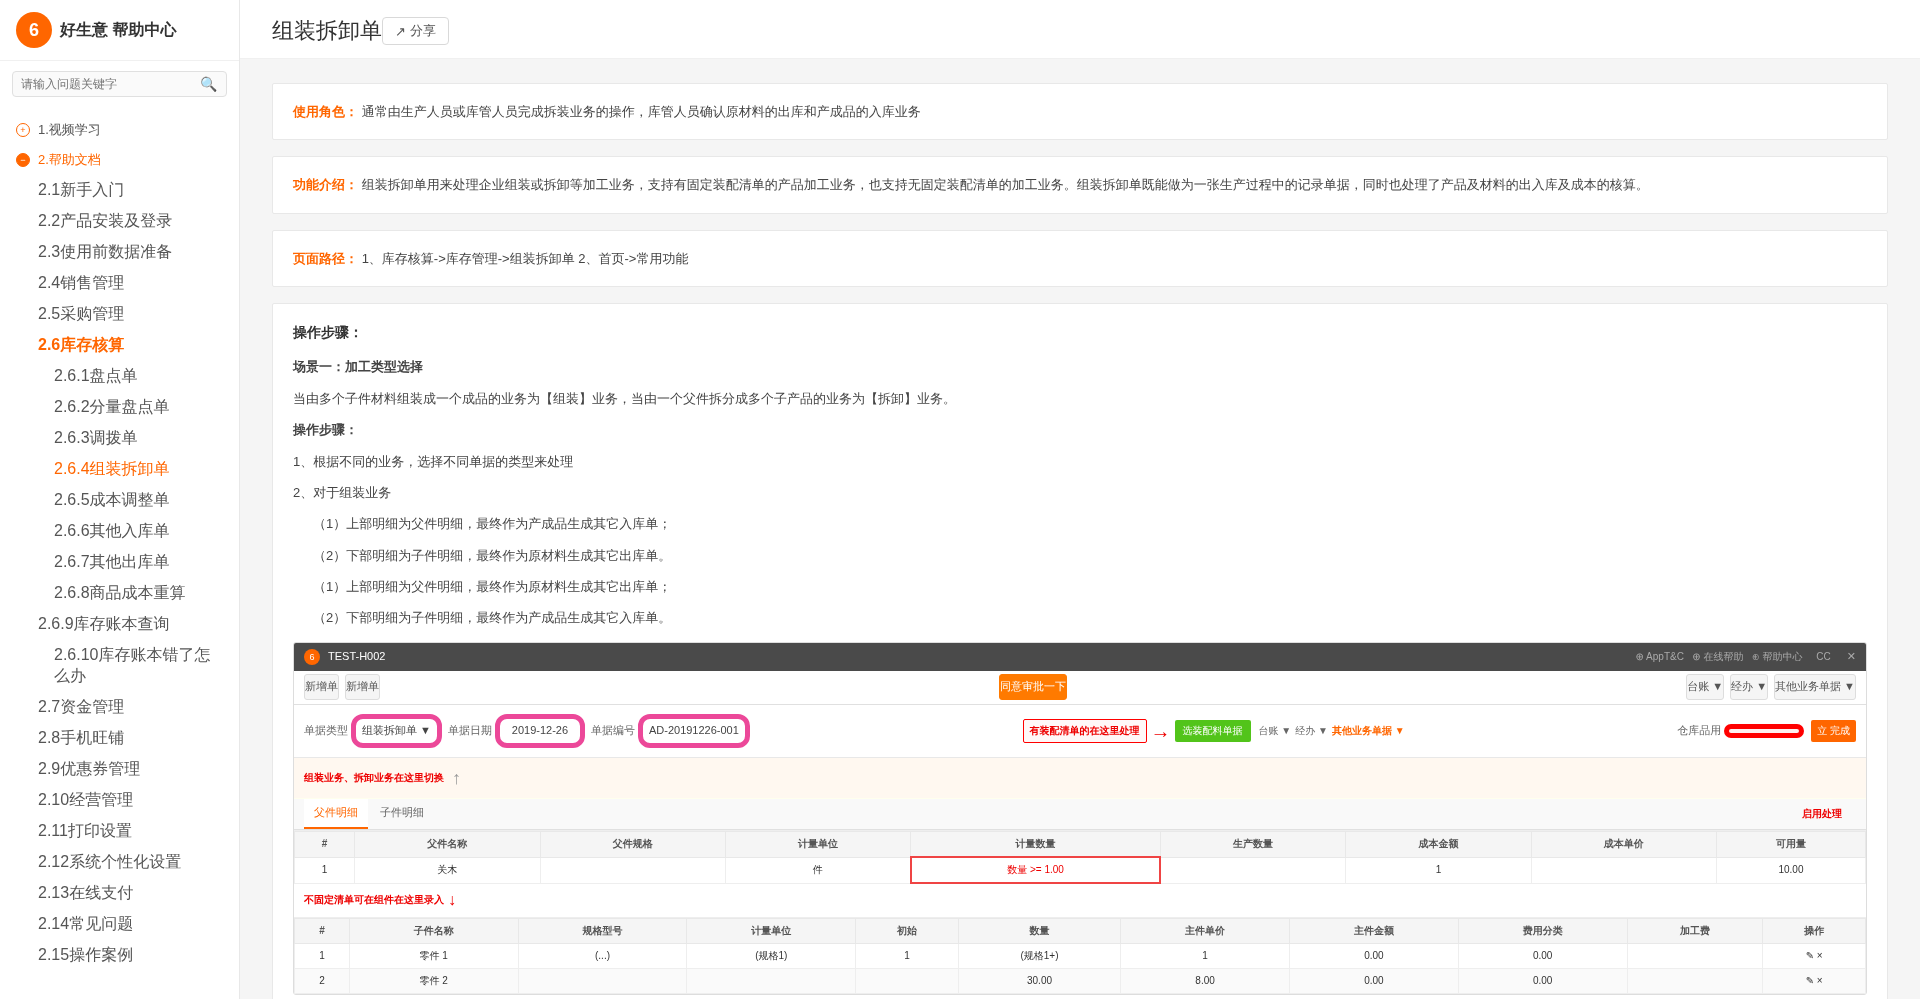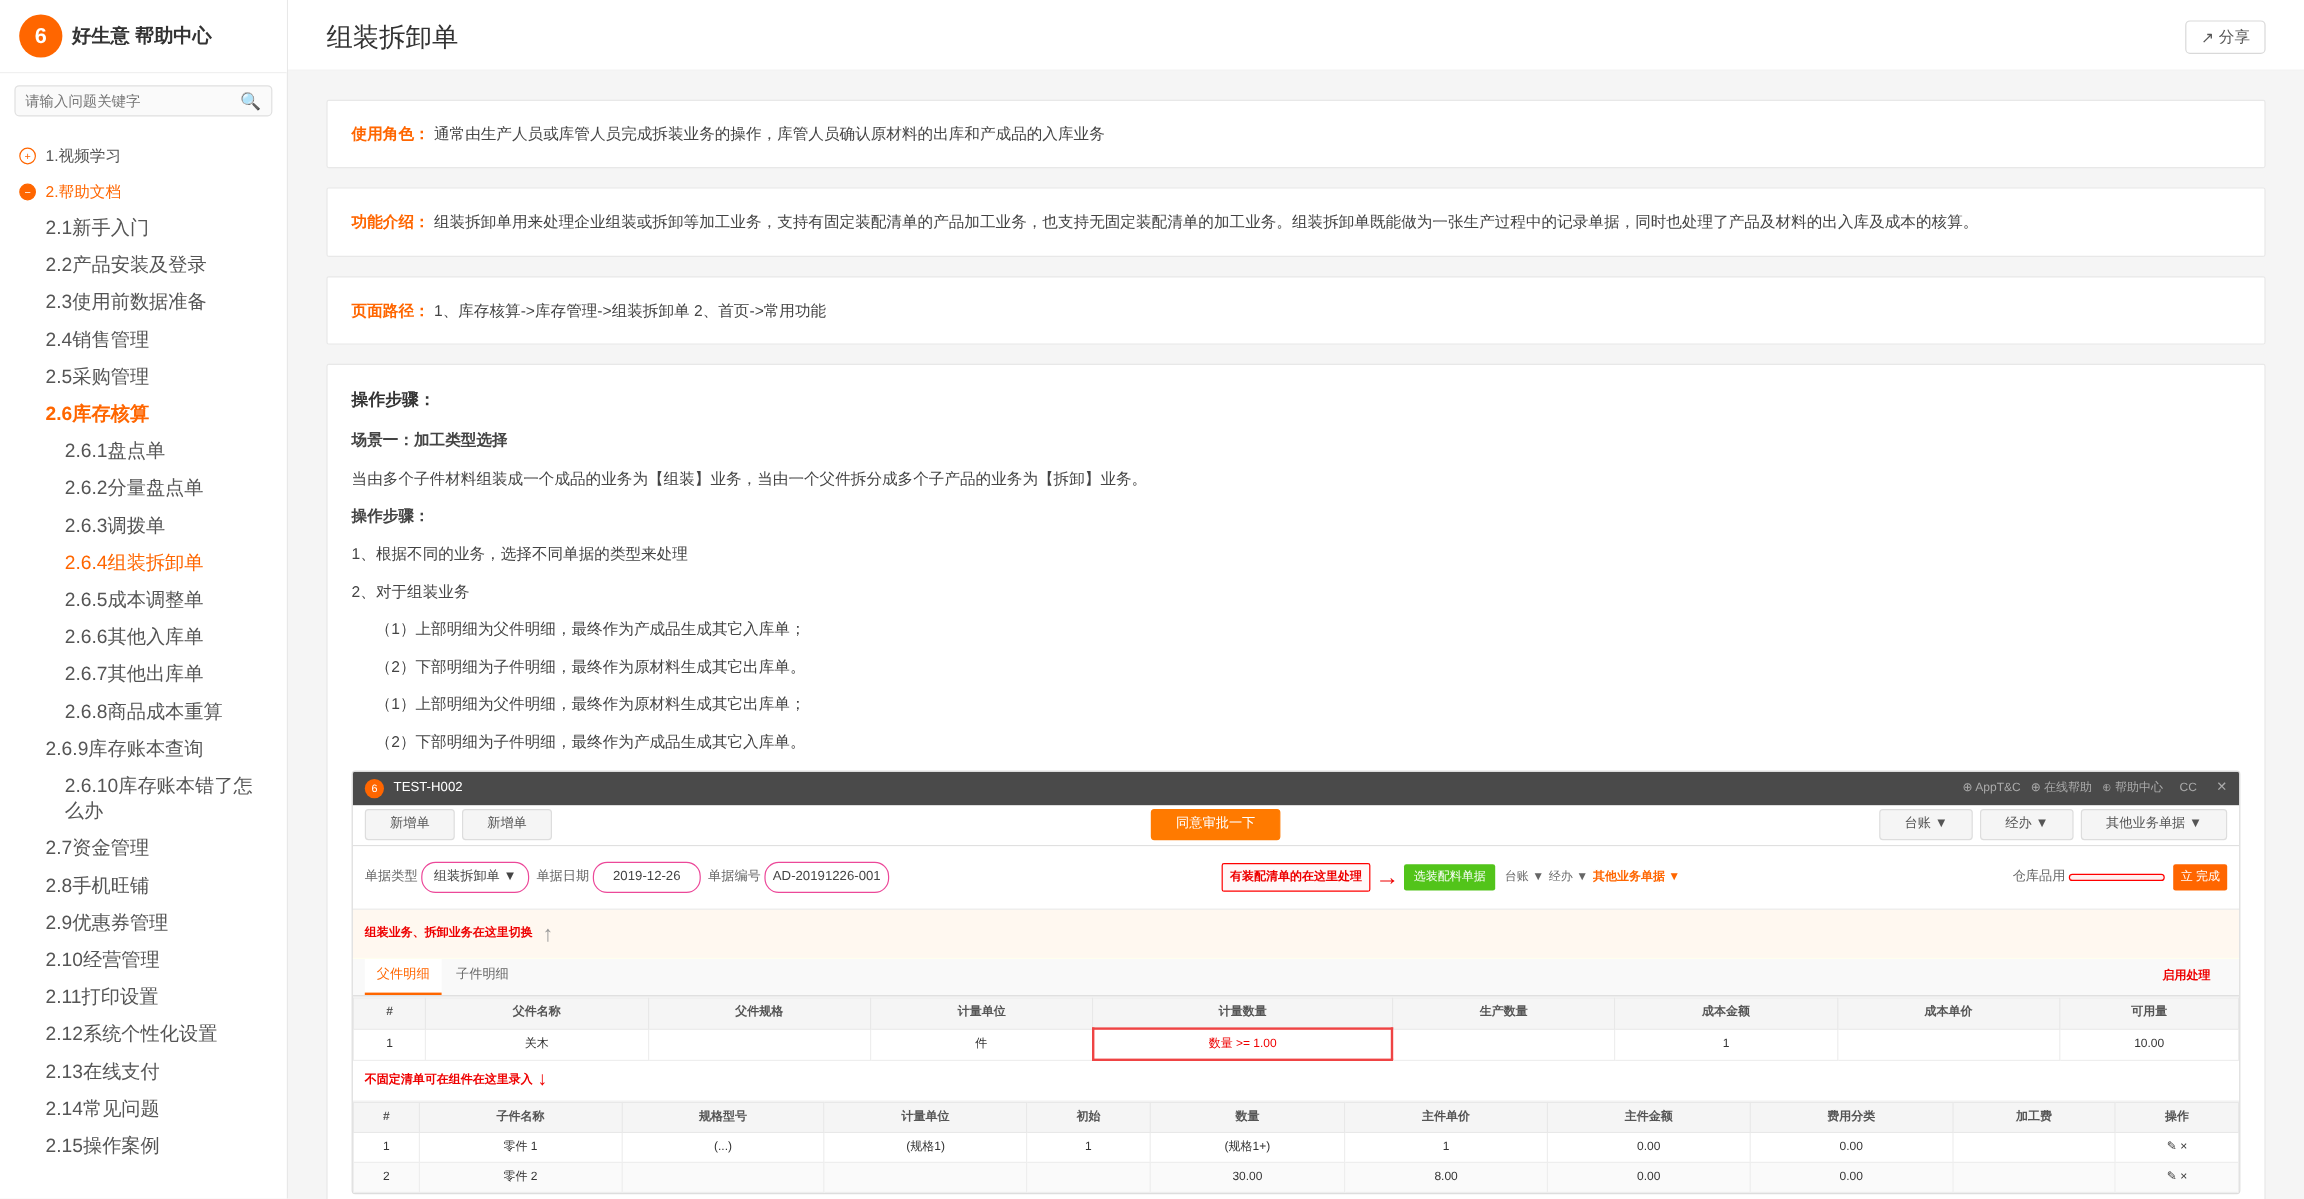--- a/index.html
+++ b/index.html
@@ -82,21 +82,20 @@
       flex-direction: column;
       height: 100vh;
       overflow: hidden;
     }
     .main-header {
       padding: 16px 32px 12px;
       background: #fff;
       border-bottom: 1px solid #f0f0f0;
       display: flex;
       align-items: center;
-      justify-content: space-between;
     }
     .page-title { font-size: 22px; font-weight: normal; color: #333; }
     .share-btn {
       display: flex; align-items: center; gap: 4px;
       border: 1px solid #d9d9d9; border-radius: 4px;
       padding: 4px 12px; font-size: 13px; color: #555;
       cursor: pointer; background: #fff;
     }
     .content-area {
       flex: 1; overflow-y: auto;
@@ -149,39 +148,39 @@
     .app-toolbar {
       background: #fff;
       height: 34px;
       display: flex; align-items: center;
       padding: 0 10px;
       border-bottom: 1px solid #e0e0e0;
       gap: 6px;
     }
     .tb-btn {
       background: #f5f5f5; border: 1px solid #ddd;
-      border-radius: 3px; padding: 2px 20px;
+      border-radius: 3px; padding: 2px 0;
       font-size: 11px; color: #555; cursor: pointer;
       white-space: nowrap;
     }
     .tb-btn.orange { background: #ff7a00; color: #fff; border-color: #ff7a00; }
     .form-area {
       background: #fff;
       padding: 8px 10px;
       border-bottom: 1px solid #e8e8e8;
       display: flex; flex-wrap: wrap; gap: 6px; align-items: center;
       font-size: 11px;
       text-align: center;
     }
     .form-field {
       display: flex; align-items: center; gap: 3px;
     }
     .form-field label { color: #666; white-space: nowrap; }
     .form-field .val {
-      border: 1px solid #ec4899; border-radius: 12px;
+      border: 5px solid #ec4899; border-radius: 12px;
       padding: 2px 6px; font-size: 11px; background: #fff;
       min-width: 90px;
     }
     .form-field .val.red { border-color: #f00; background: #fff0f0; }
     .tabs-bar {
       background: #f9f9f9;
       border-bottom: 1px solid #e0e0e0;
       display: flex;
       padding: 0 10px;
       gap: 2px;

